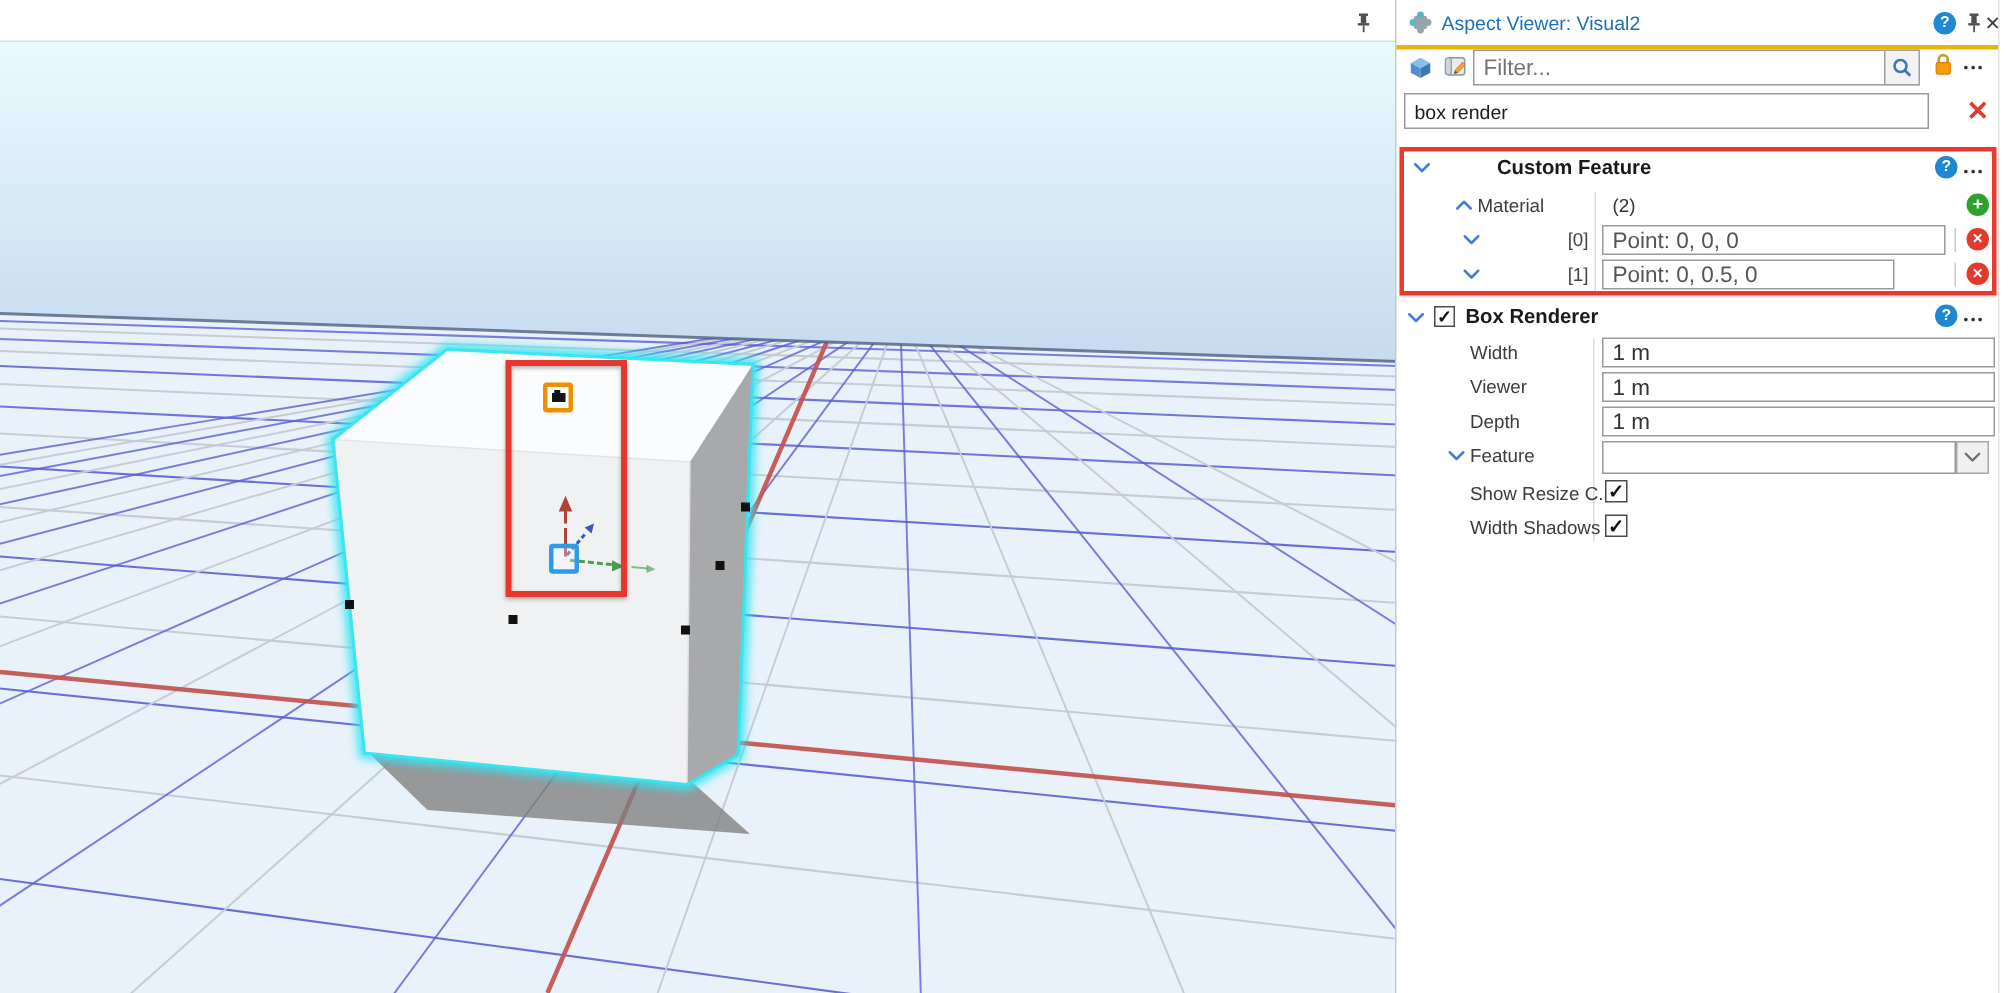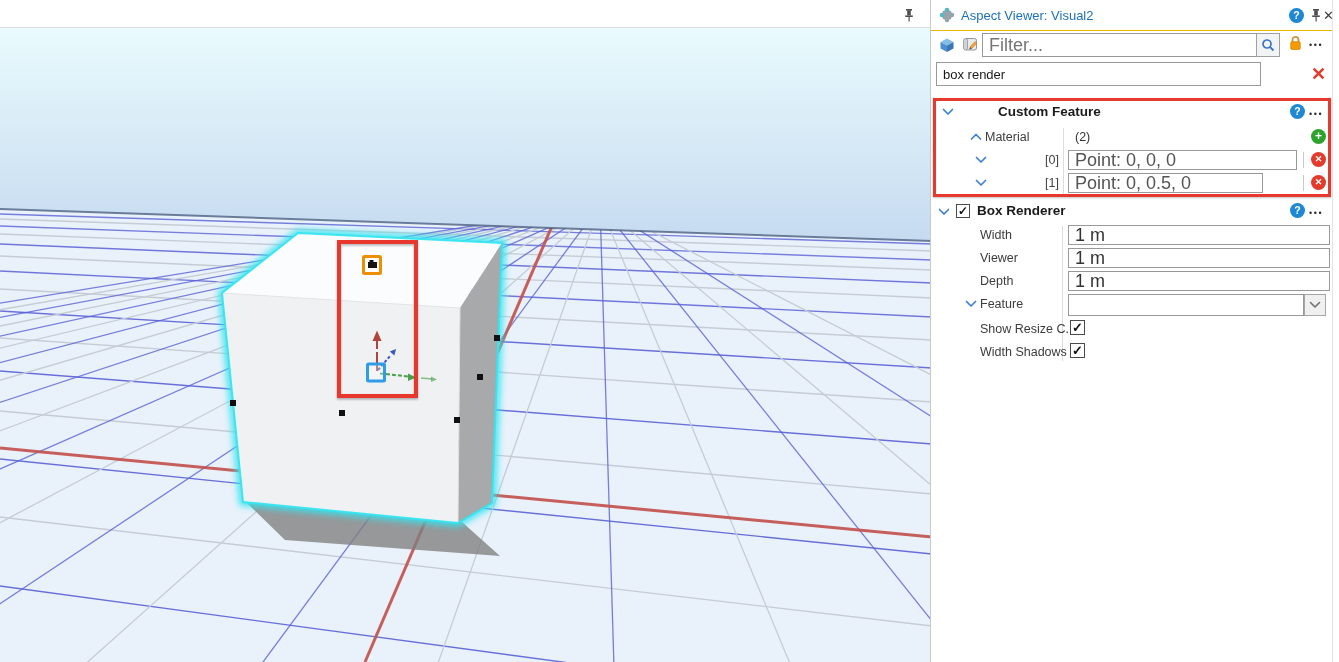--- a/index.html
+++ b/index.html
@@ -13,21 +13,21 @@
   #vp-pin{left:903px;top:8px;}
 
   
   #panel{left:930px;top:0;width:401px;height:662px;background:#fff;
     border-left:1px solid #c9c9c9;border-right:1px solid #e4e4e4;}
   .icon{display:inline-block;line-height:0;}
   .lbl{font-size:12.5px;color:#3c3c3c;white-space:nowrap;}
   .ptitle{font-size:13px;color:#1d70b7;white-space:nowrap;}
   .stitle{font-size:13.5px;font-weight:700;color:#1a1a1a;white-space:nowrap;}
   .tinput{box-sizing:border-box;border:1px solid #999;background:#fff;color:#333;
-    font-family:"Liberation Sans",sans-serif;font-size:18px;padding:0 6px;outline:none;}
+    font-family:"Liberation Sans",sans-serif;font-size:15px;padding:0 6px;outline:none;}
   .pinput{color:#555;}
   .help-badge{width:15px;height:15px;border-radius:50%;background:#1e88d2;color:#fff;
     font-size:10.5px;font-weight:700;text-align:center;line-height:15px;}
   .plus-badge{width:15px;height:15px;border-radius:50%;background:#2da32d;color:#fff;
     font-size:12px;font-weight:700;text-align:center;line-height:14px;}
   .del-badge{width:15px;height:15px;border-radius:50%;background:#e23b2c;color:#fff;
     font-size:9px;font-weight:700;text-align:center;line-height:15px;}
   .dots{font-size:9px;letter-spacing:1.6px;color:#2f2f2f;white-space:nowrap;}
   .xglyph{font-size:13px;color:#3f3f3f;line-height:13px;}
   .clearx{font-size:18px;font-weight:600;color:#e23b2c;line-height:18px;}
@@ -183,21 +183,21 @@
             <rect x="4.2" y="2.2" width="3.6" height="5.2"></rect>
         <rect x="2.2" y="7.4" width="7.6" height="1.6"></rect>
             <rect x="5.5" y="9" width="1.2" height="4.5"></rect>
       </g>
         </svg>
     </span>
   </div>
 
   <div id="panel" class="abs">
 
-    <div class="abs" style="left:0;top:0;width:401px;height:30px;border-bottom:1px solid #eab308;">
+    <div class="abs" style="left:0;top:0;width:401px;height:30px;border-bottom:3px solid #eab308;">
       <span class="abs icon" style="left:8px;top:7px;">
         <svg width="16" height="16">
           <rect x="3.5" y="3.5" width="9" height="9" rx="2" fill="#9aa3ab"></rect>
           <circle cx="8" cy="3" r="2.3" fill="#57b7c4"></circle>
           <circle cx="3" cy="8" r="2.3" fill="#57b7c4"></circle>
           <circle cx="13" cy="8" r="2.3" fill="#8fa7ad"></circle>
           <circle cx="8" cy="13" r="2.3" fill="#8fa7ad"></circle>
         </svg>
       </span>
       <span class="abs ptitle" style="left:30px;top:8px;">Aspect Viewer: Visual2</span>
@@ -240,21 +240,21 @@
       </span>
     </div>
     <span class="abs icon" style="left:357px;top:35px;">
       <svg width="15" height="16">
         <path d="M4.5,7 v-2.2 a3,3 0 0 1 6,0 V7" fill="none" stroke="#c9973f" stroke-width="1.8"></path>
         <rect x="2.8" y="6.8" width="9.4" height="7.6" rx="1.2" fill="#f59d00" stroke="#d67f00" stroke-width="0.8"></rect>
       </svg>
     </span>
     <span class="abs dots" style="left:378px;top:40px;">•••</span>
 
-    <input class="abs tinput" style="left: 5px; top: 62px; width: 325px; height: 24px; font-size: 13px; color: rgb(26, 26, 26); padding-right: 26px;" readonly="" value="box render">
+    <input class="abs tinput" style="left: 5px; top: 62px; width: 350px; height: 24px; font-size: 13px; color: rgb(26, 26, 26); padding-right: 26px;" readonly="" value="box render">
     <span class="abs clearx" style="left:380px;top:65px;">✕</span>
 
     <div id="red-rect-panel" class="abs"></div>
 
     <span class="abs icon" style="left:11px;top:108px;">
       <svg width="12" height="8">
           <path d="M1.5,1.5 L6,6 L10.5,1.5" fill="none" stroke="#3f7fd6" stroke-width="1.7" stroke-linecap="round" stroke-linejoin="round"></path>
         </svg>
     </span>
     <span class="abs stitle" style="left:44px;top:104px;margin-left:23px;">Custom Feature</span>

